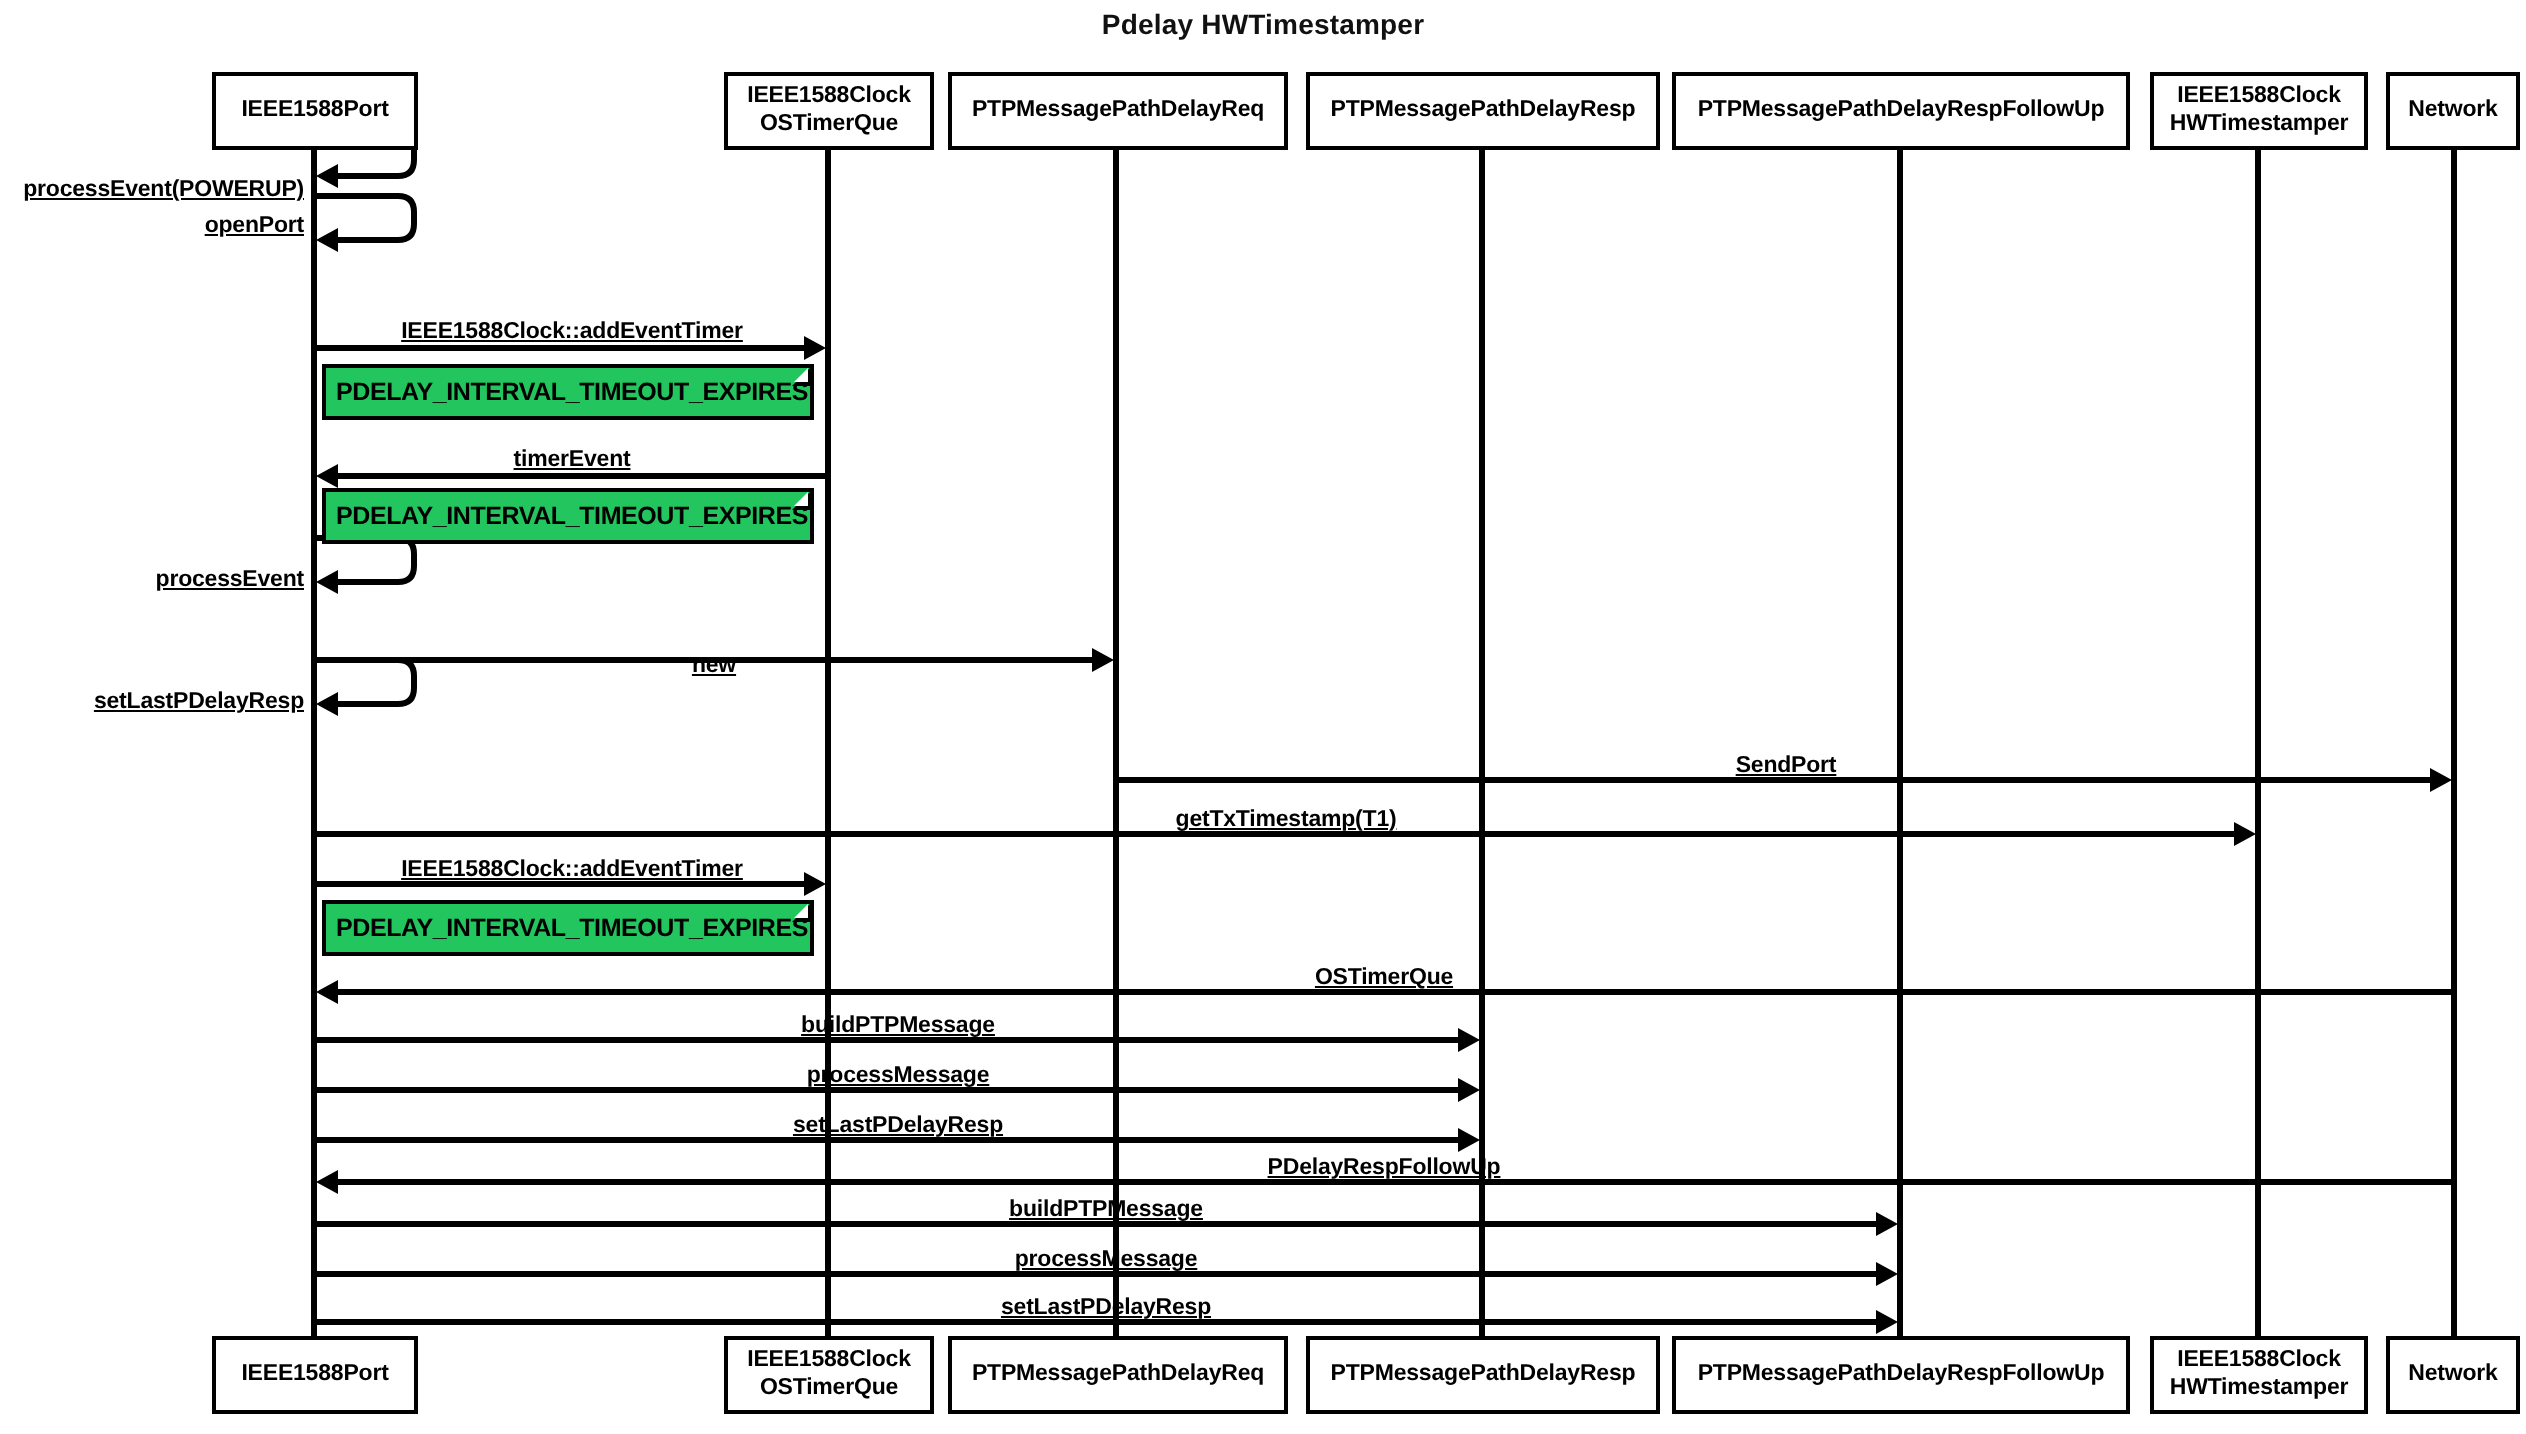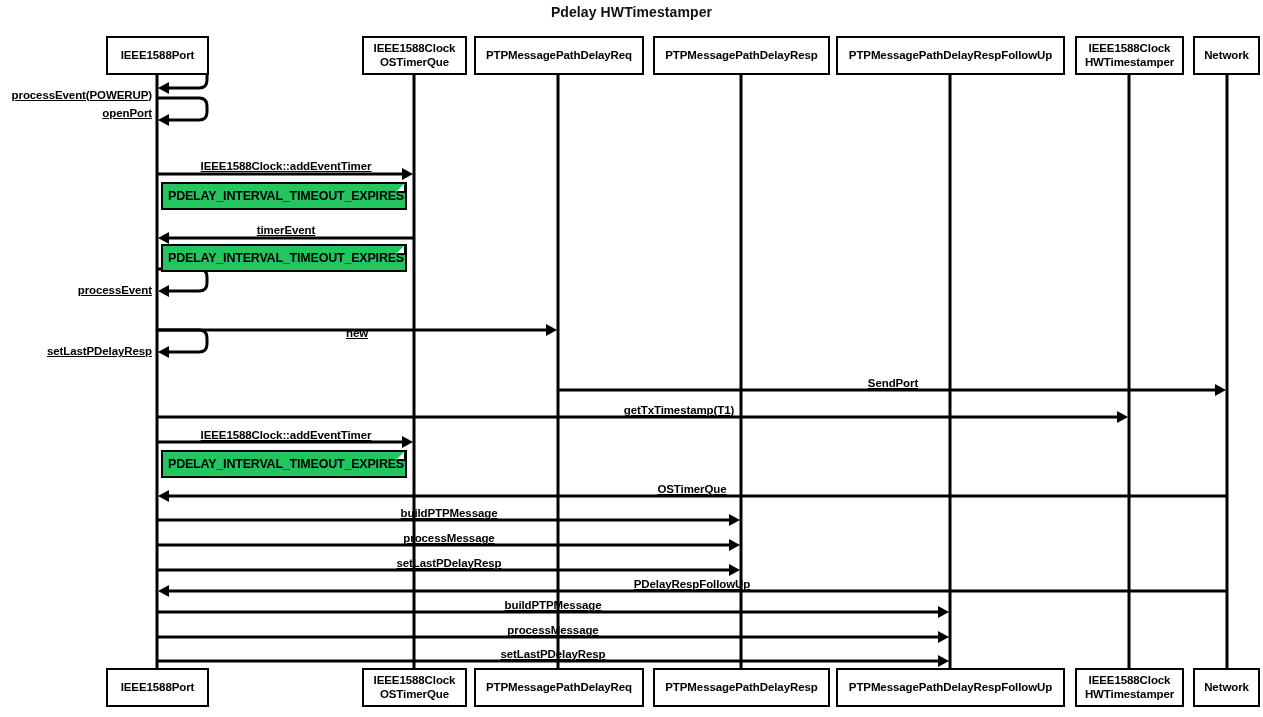--- a/index.html
+++ b/index.html
@@ -236,21 +236,21 @@
 
   <div id="labels">
       <div class="msg-label right" style="left: 152px; top: 90px;">processEvent(POWERUP)</div>
       <div class="msg-label right" style="left: 152px; top: 108px;">openPort</div>
       <div class="msg-label center" style="left: 286px; top: 161px;">IEEE1588Clock::addEventTimer</div>
       <div class="msg-label center" style="left: 286px; top: 225px;">timerEvent</div>
       <div class="msg-label right" style="left: 152px; top: 285px;">processEvent</div>
       <div class="msg-label center" style="left: 357px; top: 328px;">new</div>
       <div class="msg-label right" style="left: 152px; top: 346px;">setLastPDelayResp</div>
       <div class="msg-label center" style="left: 893px; top: 378px;">SendPort</div>
-      <div class="msg-label center" style="left: 643px; top: 405px; margin-left: 36px;">getTxTimestamp(T1)</div>
+      <div class="msg-label center" style="left: 643px; top: 405px;">getTxTimestamp(T1)</div>
       <div class="msg-label center" style="left: 286px; top: 430px;">IEEE1588Clock::addEventTimer</div>
       <div class="msg-label center" style="left: 692px; top: 484px;">OSTimerQue</div>
       <div class="msg-label center" style="left: 449px; top: 508px;">buildPTPMessage</div>
       <div class="msg-label center" style="left: 449px; top: 533px;">processMessage</div>
       <div class="msg-label center" style="left: 449px; top: 558px;">setLastPDelayResp</div>
       <div class="msg-label center" style="left: 692px; top: 579px;">PDelayRespFollowUp</div>
       <div class="msg-label center" style="left: 553px; top: 600px;">buildPTPMessage</div>
       <div class="msg-label center" style="left: 553px; top: 625px;">processMessage</div>
       <div class="msg-label center" style="left: 553px; top: 649px;">setLastPDelayResp</div>
     </div>

